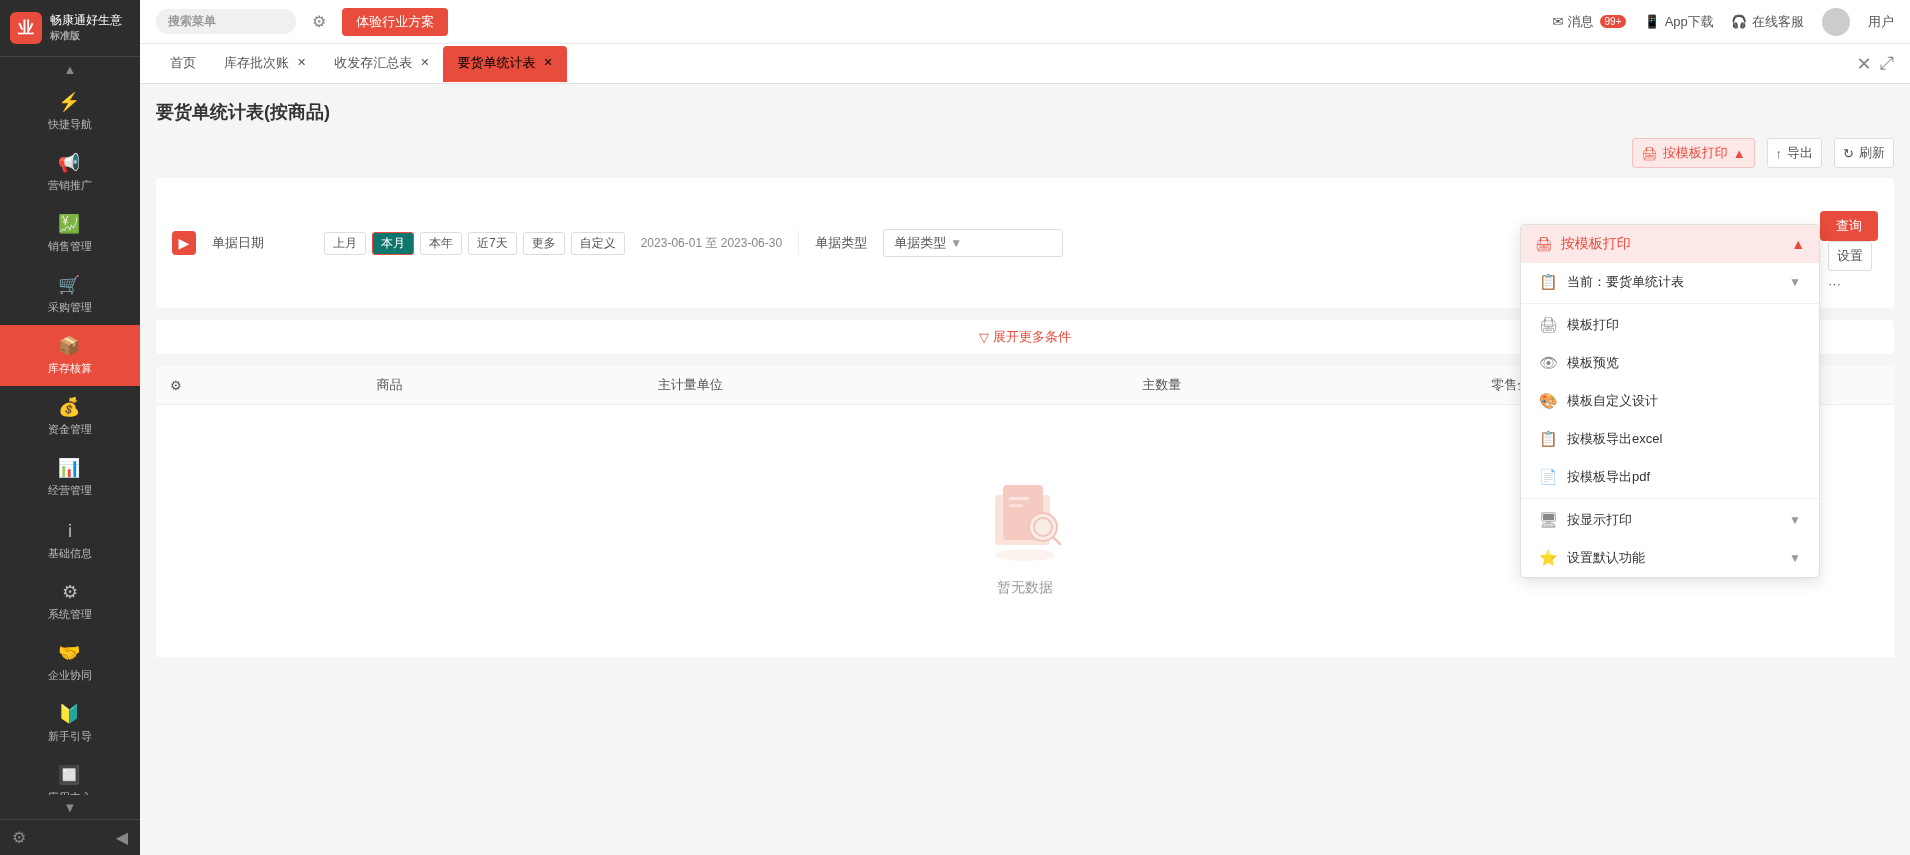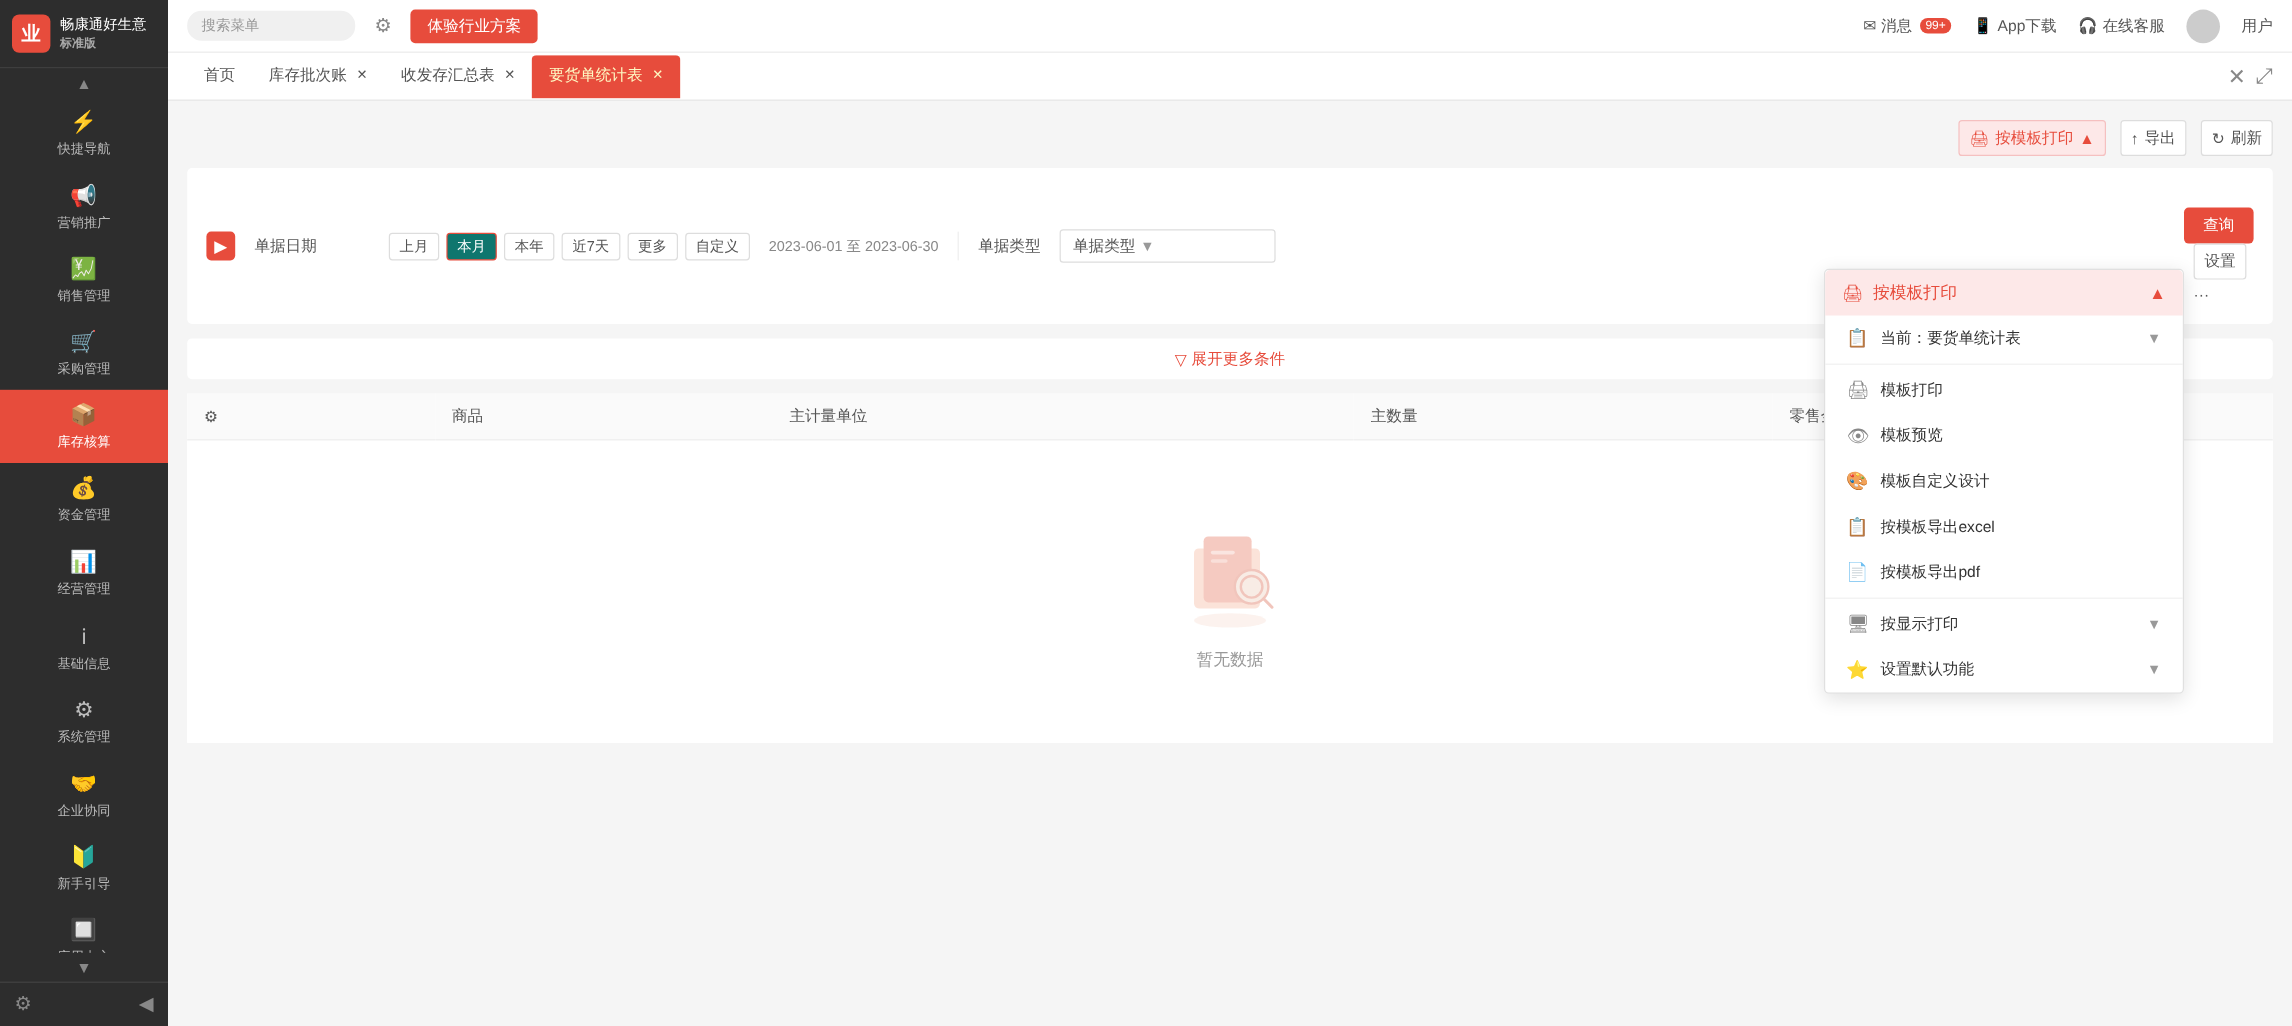--- a/index.html
+++ b/index.html
@@ -77,20 +77,21 @@
       gap: 12px;
       flex-shrink: 0;
     }
     .topbar-search {
       background: #f0f0f0;
       border-radius: 12px;
       padding: 4px 12px;
       font-size: 12px;
       color: #999;
       width: 140px;
+      font-weight: bold;
     }
     .topbar-gear { color: #888; font-size: 16px; cursor: pointer; margin-left: 4px; }
     .topbar-trial-btn {
       background: #e74c3c;
       color: white;
       border: none;
       border-radius: 4px;
       padding: 5px 14px;
       font-size: 13px;
       cursor: pointer;
@@ -133,21 +134,21 @@
     }
     .tab {
       display: flex; align-items: center; gap: 4px;
       padding: 8px 14px;
       font-size: 13px;
       color: #555;
       cursor: pointer;
       border-bottom: 2px solid transparent;
     }
     .tab.active {
-      color: #fef9c3;
+      color: #000000;
       background: #e74c3c;
       border-radius: 4px 4px 0 0;
       justify-content: flex-end;
     }
     .tab-close {
       font-size: 11px;
       color: inherit;
       margin-left: 4px;
     }
     .tabbar-right {
@@ -482,20 +483,21 @@
       <span class="tab-close">✕</span>
     </div>
     <div class="tabbar-right">
       <button class="tabbar-btn">✕</button>
       <button class="tabbar-btn">⤢</button>
     </div>
   </div>
 
   <div class="page-content">
 
+    <div class="page-title">要货单统计表(按商品)</div>
 
     <div class="page-action-bar">
       <button class="action-btn print-btn-active">
         <span>🖨</span>
         <span>按模板打印</span>
         <span>▲</span>
       </button>
       <button class="action-btn outline">
         <span>↑</span>
         <span>导出</span>

